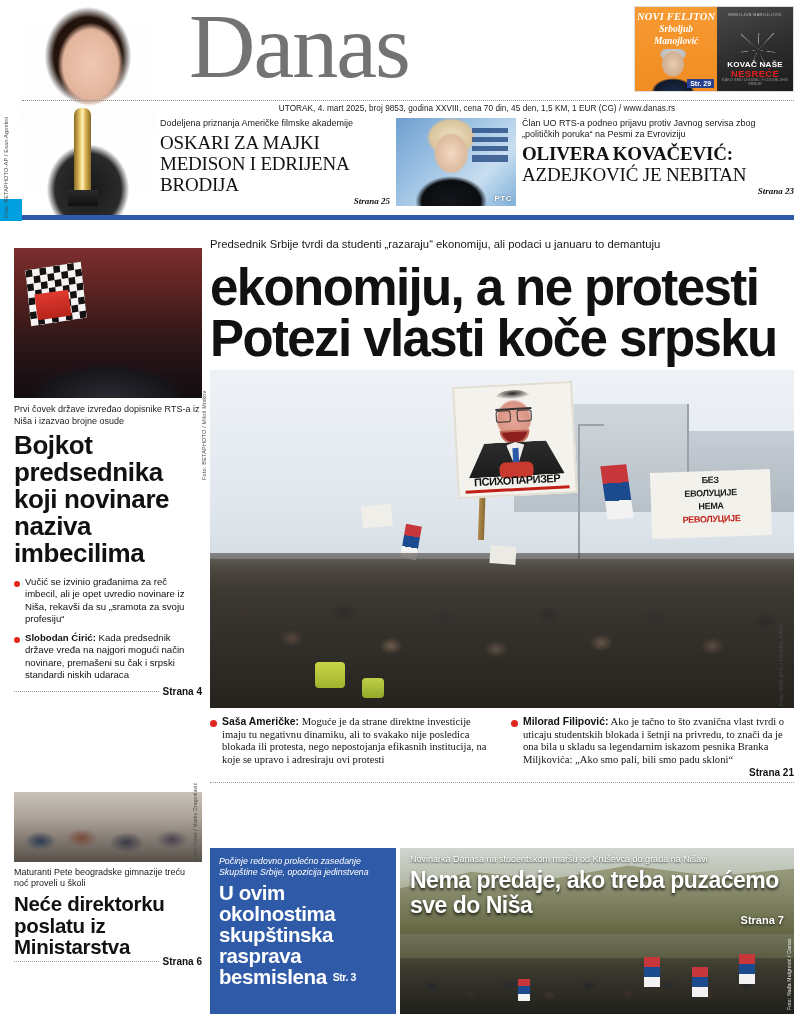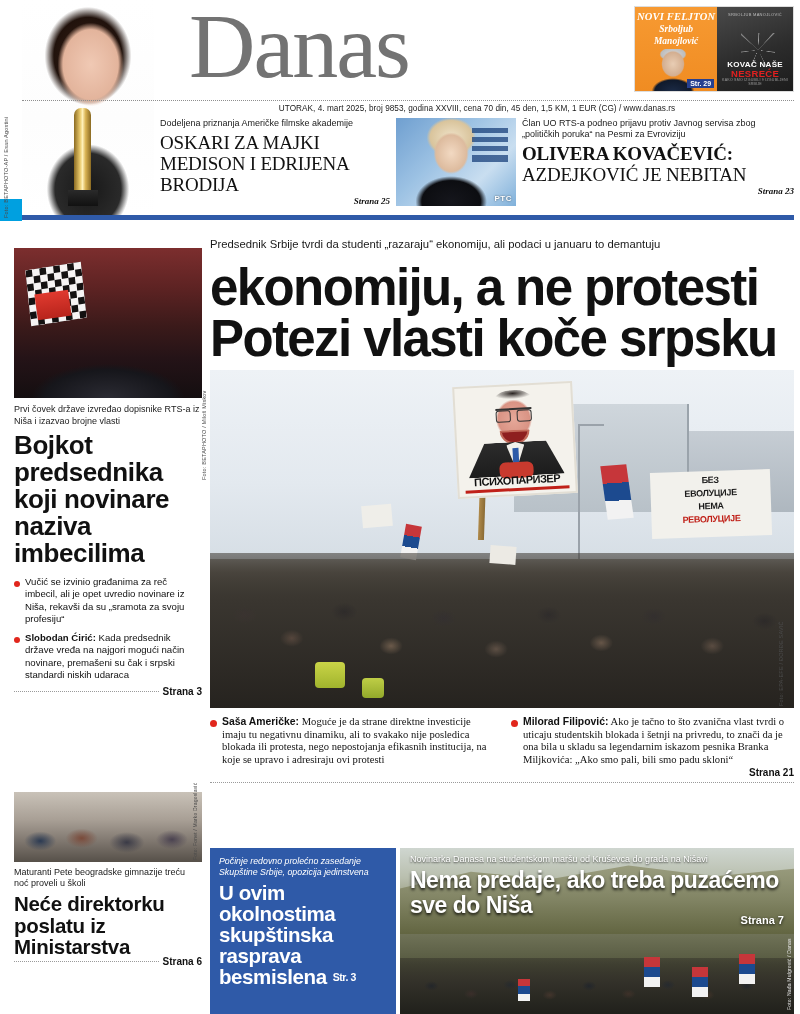--- a/index.html
+++ b/index.html
@@ -526,34 +526,34 @@
     </div>
   </div>
 
   <div class="blue-rule"></div>
 
   <div class="left-col">
     <div class="lc-photo">
       <div class="lc-flag"></div>
       <div class="lc-flag-red"></div>
     </div>
-    <div class="lc-kicker">Prvi čovek države izvređao dopisnike RTS-a iz Niša i izazvao brojne vlasti</div>
+    <div class="lc-kicker">Prvi čovek države izvređao dopisnike RTS-a iz Niša i izazvao brojne osude</div>
     <div class="lc-head">Bojkot predsednika koji novinare naziva imbecilima</div>
 
     <div class="bullets">
       <div class="bullet">
         <div class="bullet-txt">Vučić se izvinio građanima za reč imbecil, ali je opet uvredio novinare iz Niša, rekavši da su „sramota za svoju profesiju“</div>
       </div>
       <div class="bullet">
         <div class="bullet-txt"><b>Slobodan Ćirić:</b><span> Kada predsednik države vređa na najgori mogući način novinare, premašeni su čak i srpski standardi niskih udaraca</span></div>
       </div>
     </div>
     <div class="strana-row">
       <div class="mini-dots"></div>
-      <div class="strana-right">Strana 3</div>
+      <div class="strana-right">Strana 4</div>
     </div>
   </div>
 
   <div class="vcredit" style="left:201px; top:368px; height:112px;">Foto: BETAPHOTO / Miloš Miskov</div>
 
   <div class="ll-block">
     <div class="ll-photo"></div>
     <div class="ll-kicker">Maturanti Pete beogradske gimnazije treću noć proveli u školi</div>
     <div class="ll-head">Neće direktorku poslatu iz Ministarstva</div>
     <div class="strana-row">

